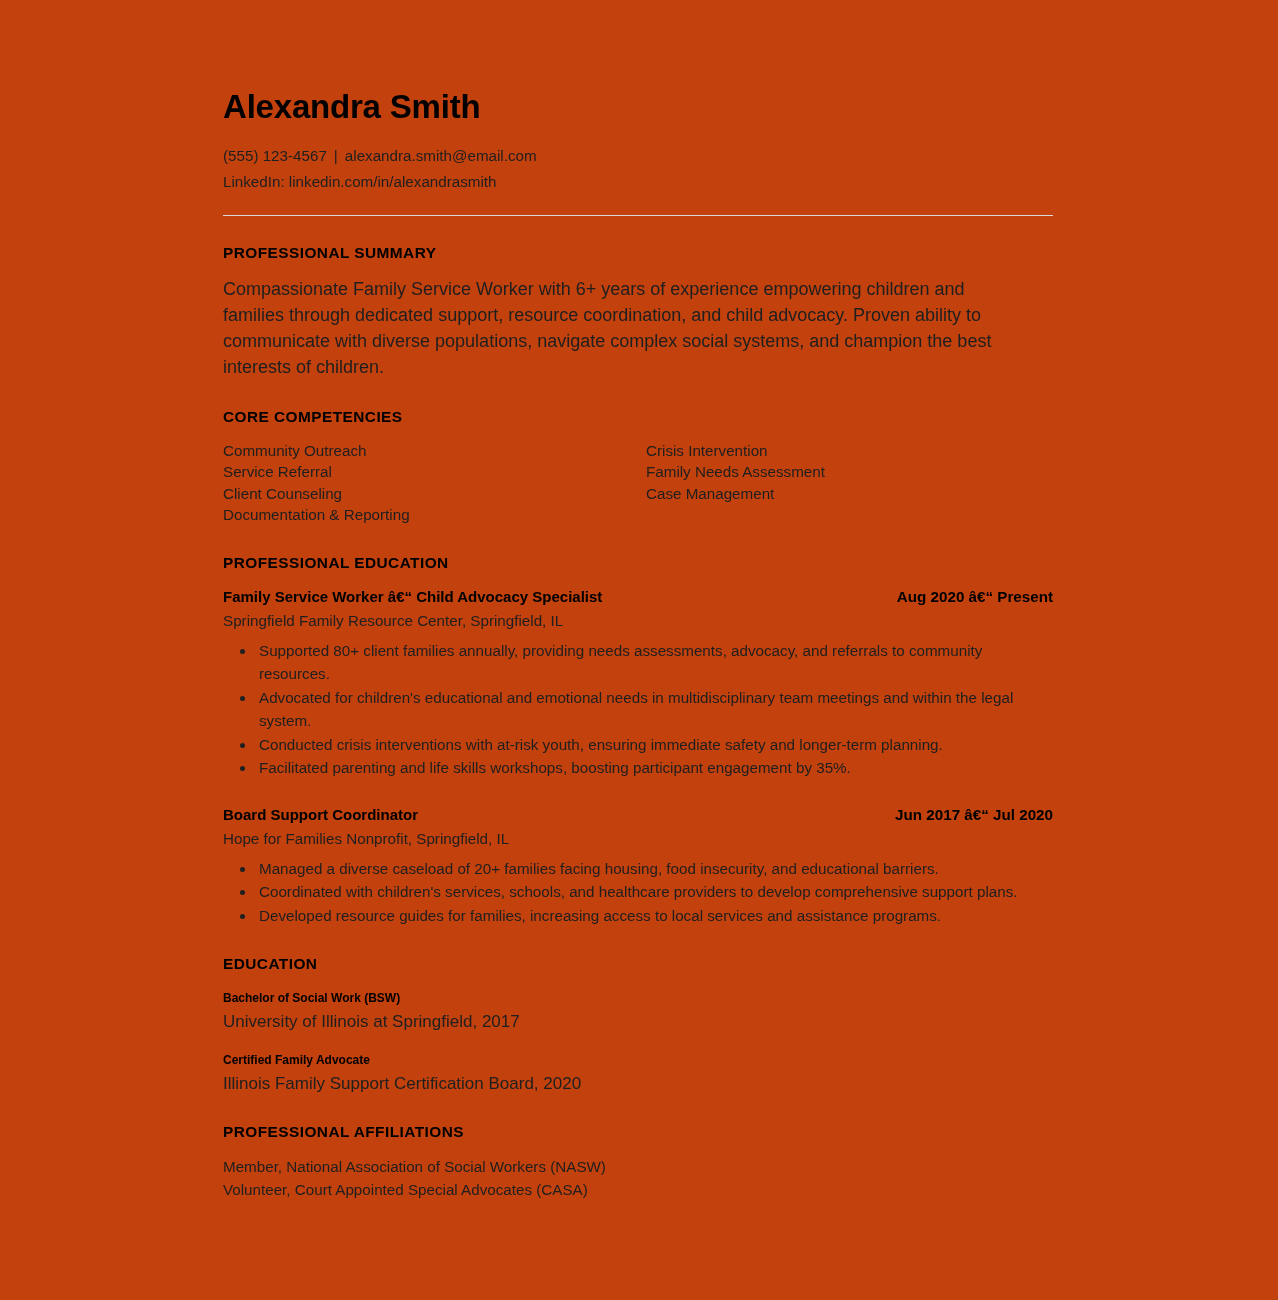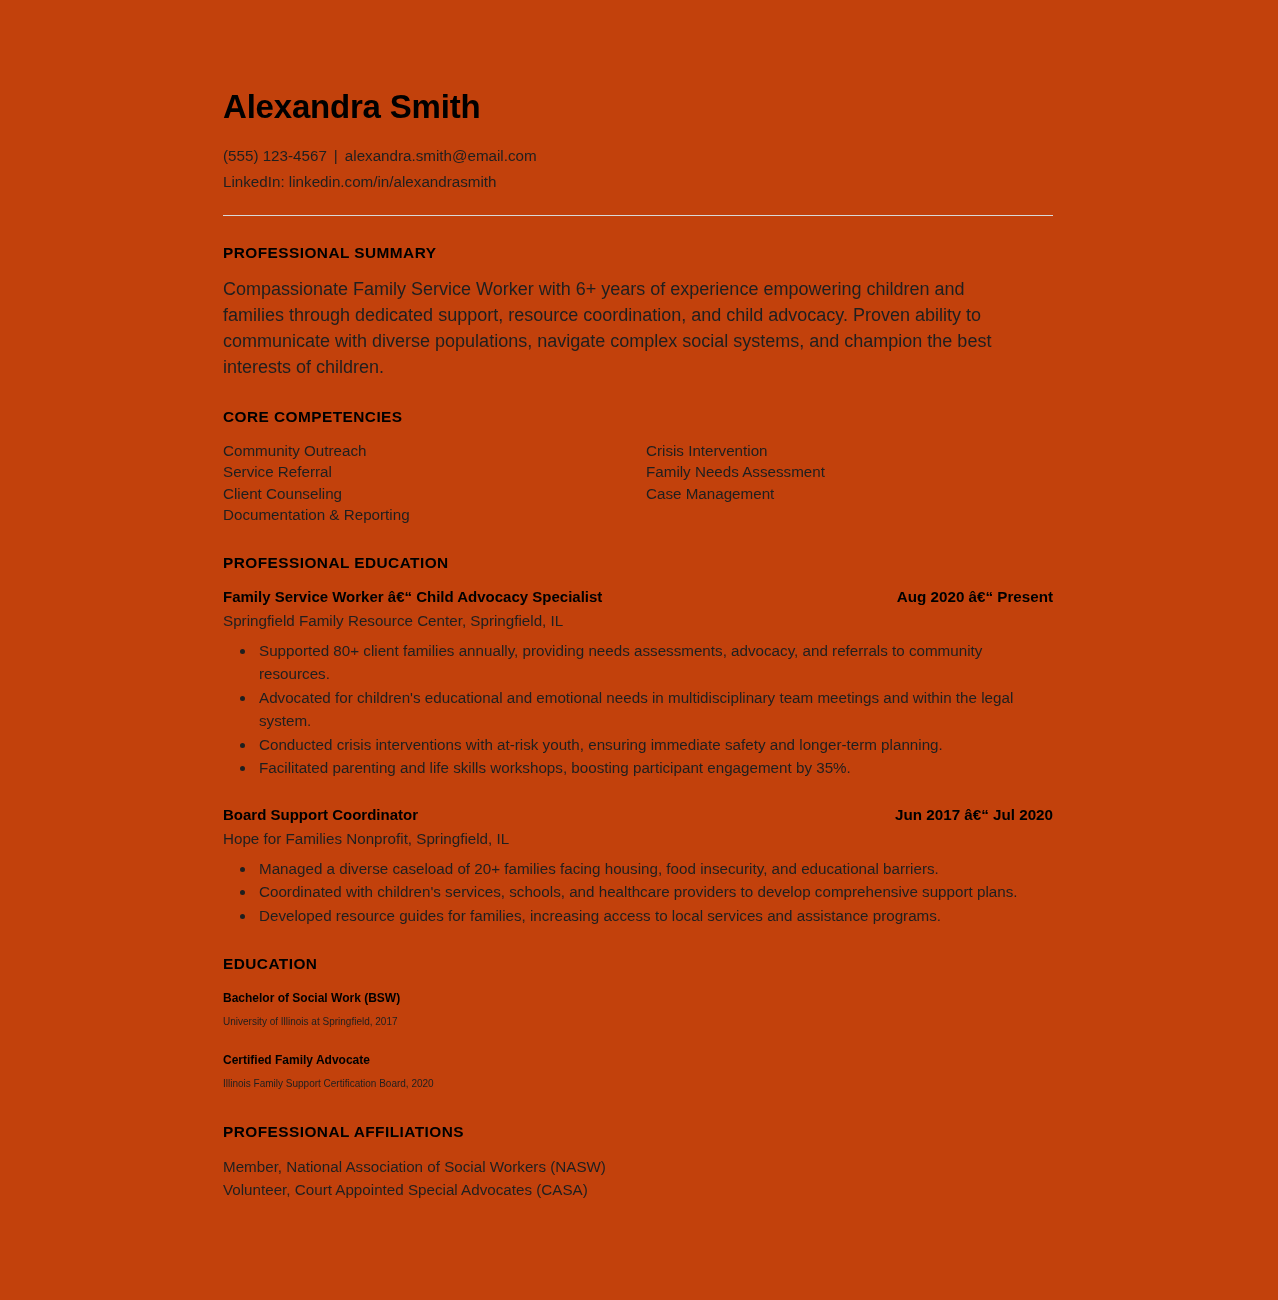--- a/index.html
+++ b/index.html
@@ -142,21 +142,21 @@
   .edu-entry + .edu-entry {
     margin-top: 16px;
   }
   .edu-degree {
     font-size: 12px;
     font-weight: bold;
     color: #000000;
     line-height: 22px;
   }
   .edu-school {
-    font-size: 10px;
+    font-size: 17px;
     color: #1f1f1f;
     line-height: 23px;
     margin-top: 1px;
   }
 
   
   .affil-line {
     font-size: 15.2px;
     color: #1f1f1f;
     line-height: 23px;

